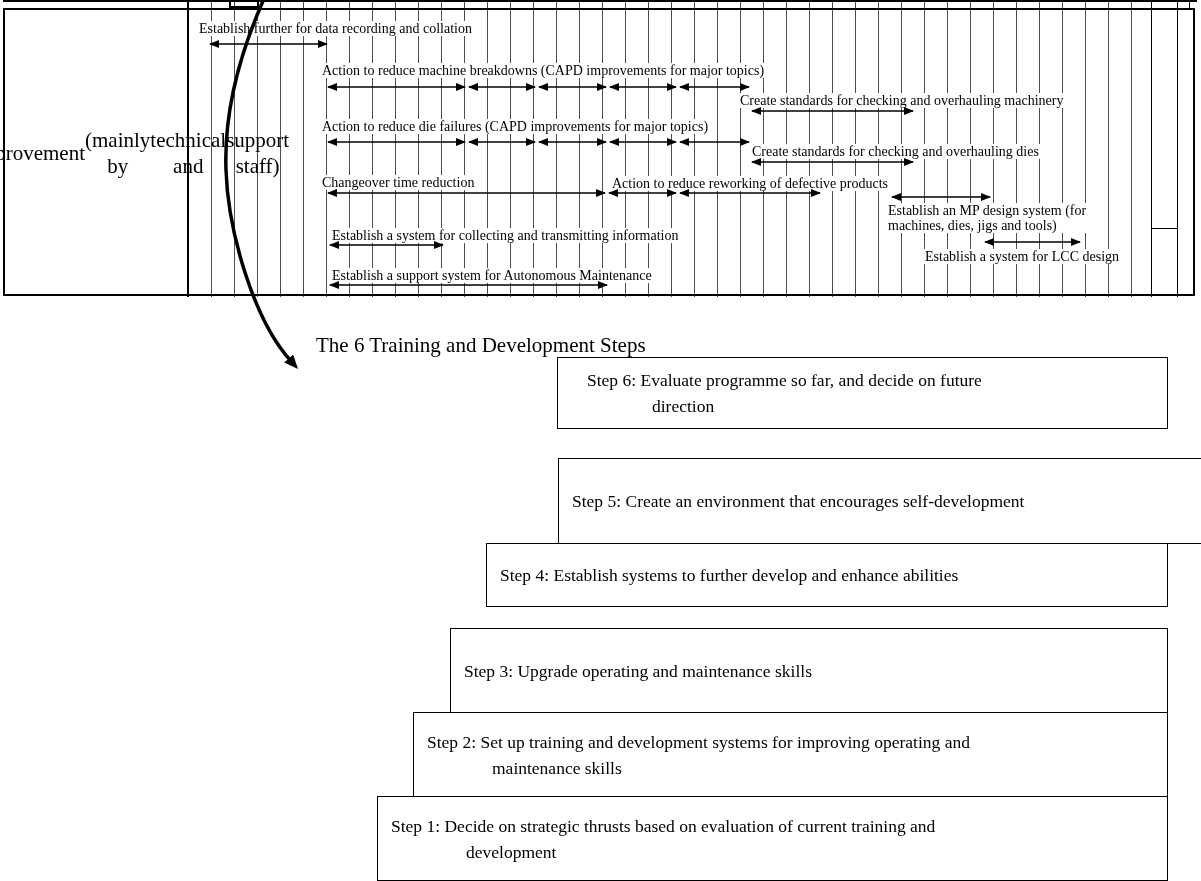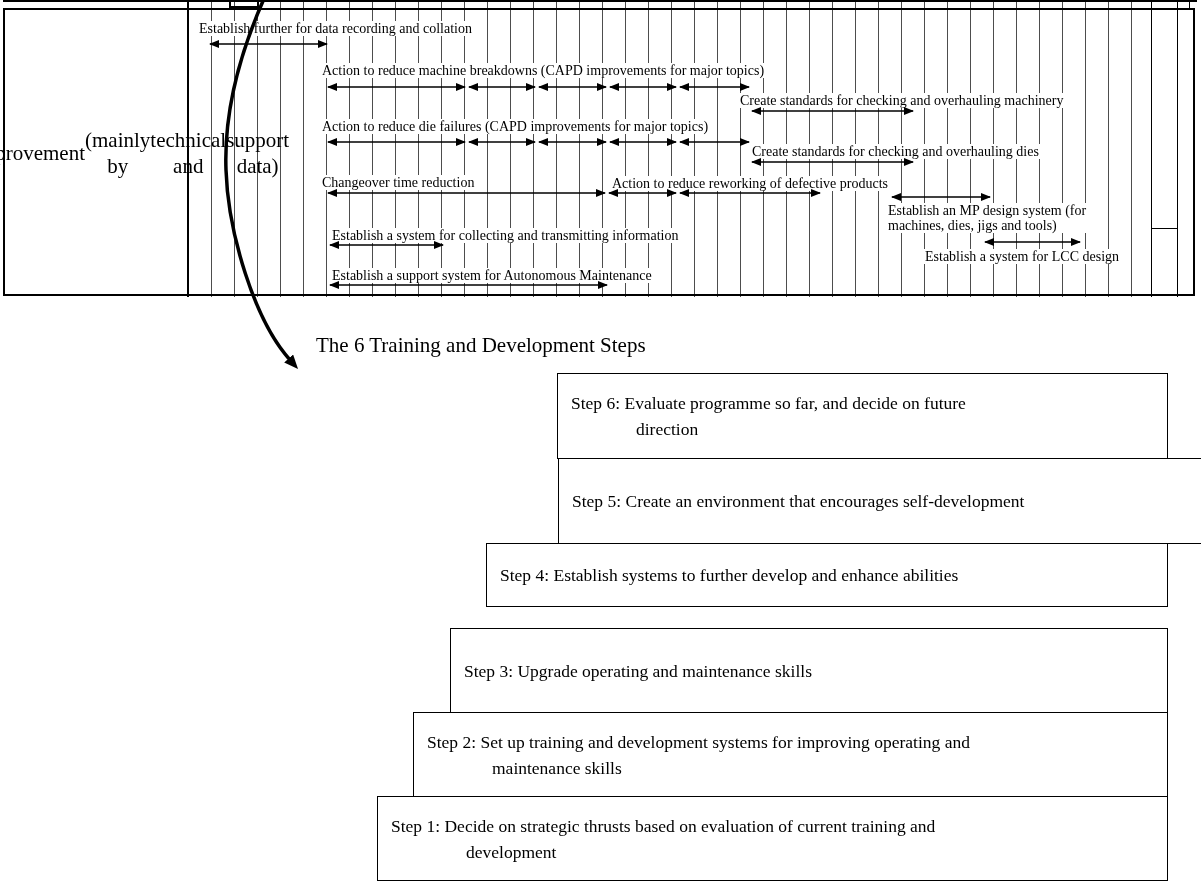--- a/index.html
+++ b/index.html
@@ -19,21 +19,21 @@
             justify-content:center;align-items:center;font-size:21px;line-height:26px;text-align:center;}
   .glabel{position:absolute;background:#fff;font-size:14px;line-height:15px;white-space:nowrap;padding:0 2px;}
   svg.overlay{position:absolute;left:0;top:0;pointer-events:none;}
   
   .steps-heading{position:absolute;left:316px;top:333px;font-size:21px;white-space:nowrap;}
   .step-box{position:absolute;box-sizing:border-box;border:1px solid #000;background:#fff;
             display:flex;flex-direction:column;justify-content:center;
             font-size:17.5px;line-height:26px;}
   .step-box .l1{padding-left:13px;white-space:nowrap;}
   .step-box .l2{padding-left:78px;white-space:nowrap;}
-  #step6{left:557px;top:373px;width:611px;height:86px;}
+  #step6{left:557px;top:357px;width:611px;height:72px;padding-left:16px;}
   #step5{left:522px;top:458px;width:646px;height:86px;margin-left:36px;}
   #step4{left:486px;top:543px;width:682px;height:64px;}
   #step3{left:450px;top:628px;width:718px;height:85px;}
   #step2{left:413px;top:712px;width:755px;height:85px;}
   #step1{left:377px;top:796px;width:791px;height:85px;}
   #step1 .l2{padding-left:88px;}
 </style>
 </head>
 <body>
 
@@ -45,21 +45,21 @@
   <div class="vline-1177"></div>
   <div class="vline-1189"></div>
   <div class="htick"></div>
   <div class="remnant-box"></div>
 
   <div class="rowlabel">
     <div>Focused</div>
     <div>Improvement</div>
     <div>(mainly by</div>
     <div>technical and</div>
-    <div>support data)</div>
+    <div>support staff)</div>
   </div>
 
   <div class="glabel" style="left:197px;top:21px">Establish further for data recording and collation</div>
   <div class="glabel" style="left:320px;top:63px">Action to reduce machine breakdowns (CAPD improvements for major topics)</div>
   <div class="glabel" style="left:738px;top:93px">Create standards for checking and overhauling machinery</div>
   <div class="glabel" style="left:320px;top:119px">Action to reduce die failures (CAPD improvements for major topics)</div>
   <div class="glabel" style="left:750px;top:144px">Create standards for checking and overhauling dies</div>
   <div class="glabel" style="left:320px;top:175px">Changeover time reduction</div>
   <div class="glabel" style="left:610px;top:176px">Action to reduce reworking of defective products</div>
   <div class="glabel" style="left:886px;top:203px">

